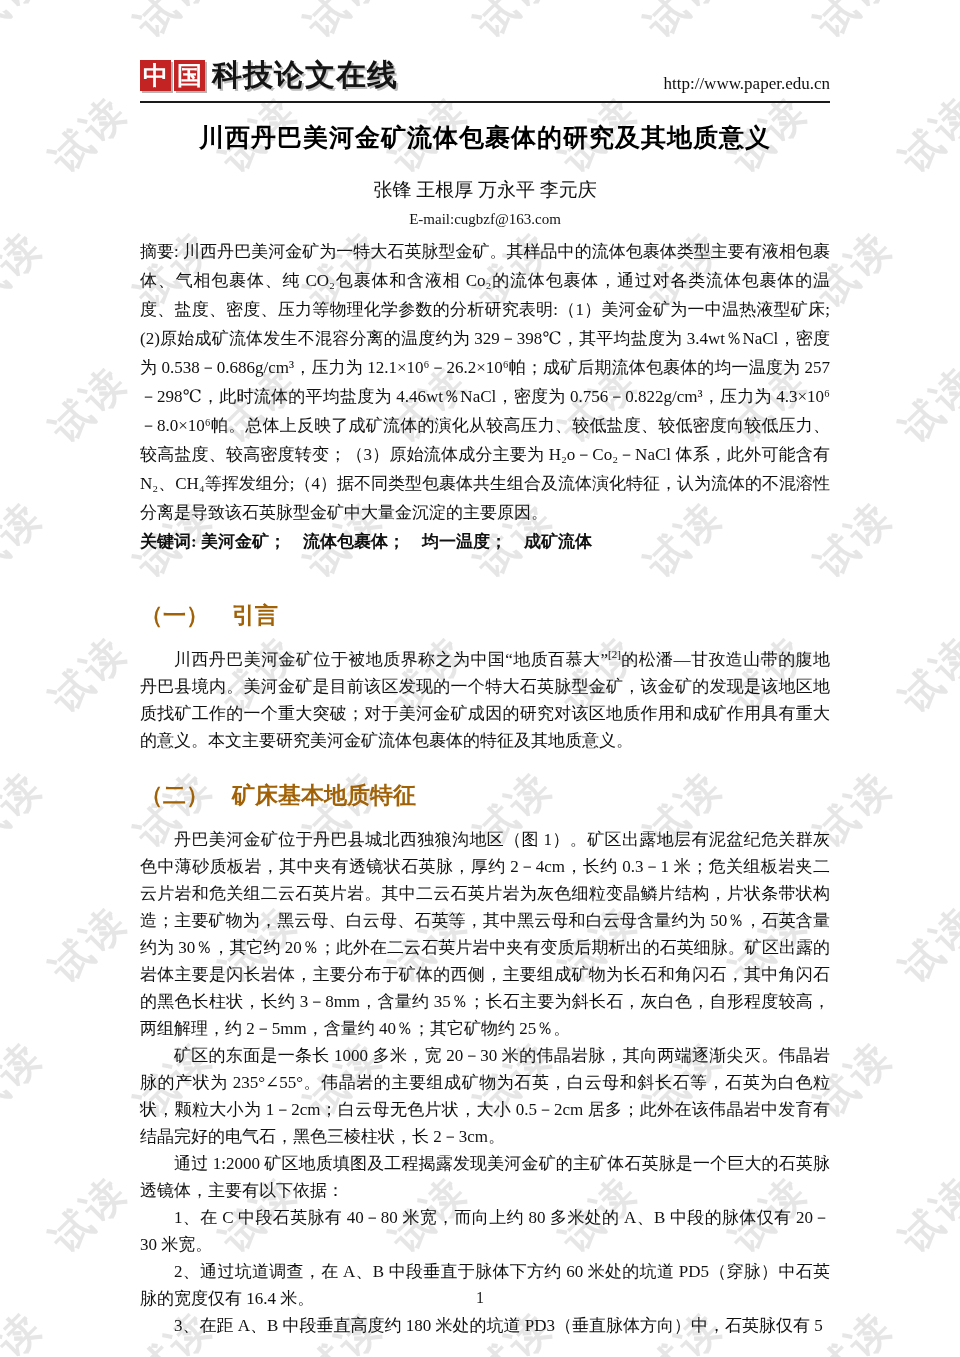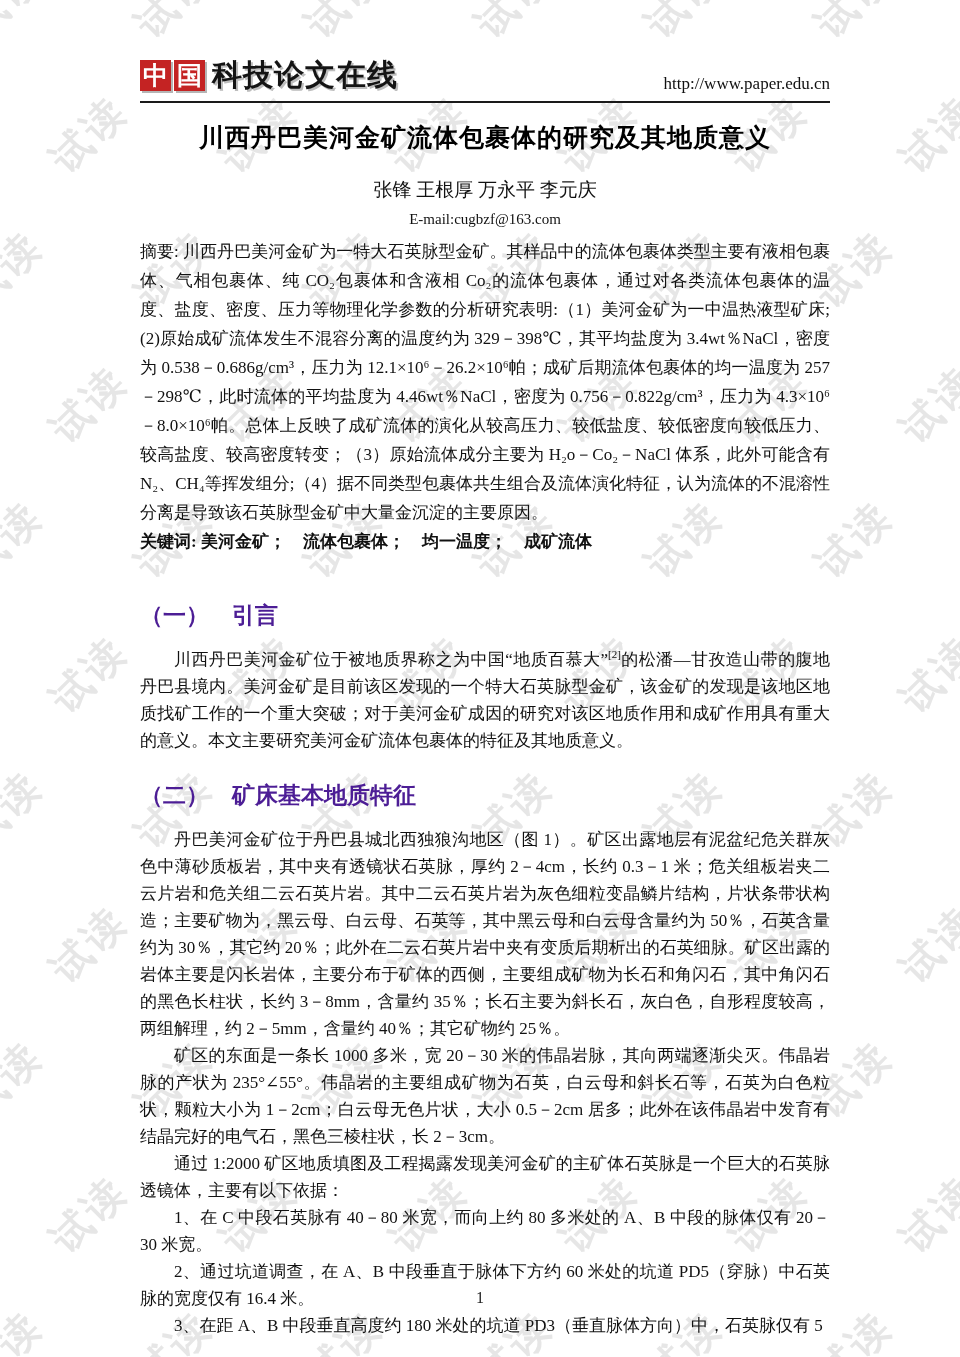--- a/index.html
+++ b/index.html
@@ -65,21 +65,21 @@
   .abstract {
     margin-top:9px;
     font-size:17px; font-weight:normal;
     line-height:29px; text-align:justify;
   }
   .keywords { font-size:17px; font-weight:bold; line-height:29px; }
 
   
   .section-heading {
     font-family:"Liberation Sans","DejaVu Sans",sans-serif;
-    font-weight:bold; font-size:23px; color:#4c1d95;
+    font-weight:bold; font-size:23px; color:#a16207;
     margin:44px 0 15px 0;
   }
   .section-heading.tight { margin-top:26px; }
   .body-para {
     font-size:17px; line-height:27px;
     text-align:justify; text-indent:2em;
   }
   .body-para sup { font-size:11px; line-height:0; }
 
   .page-number {

